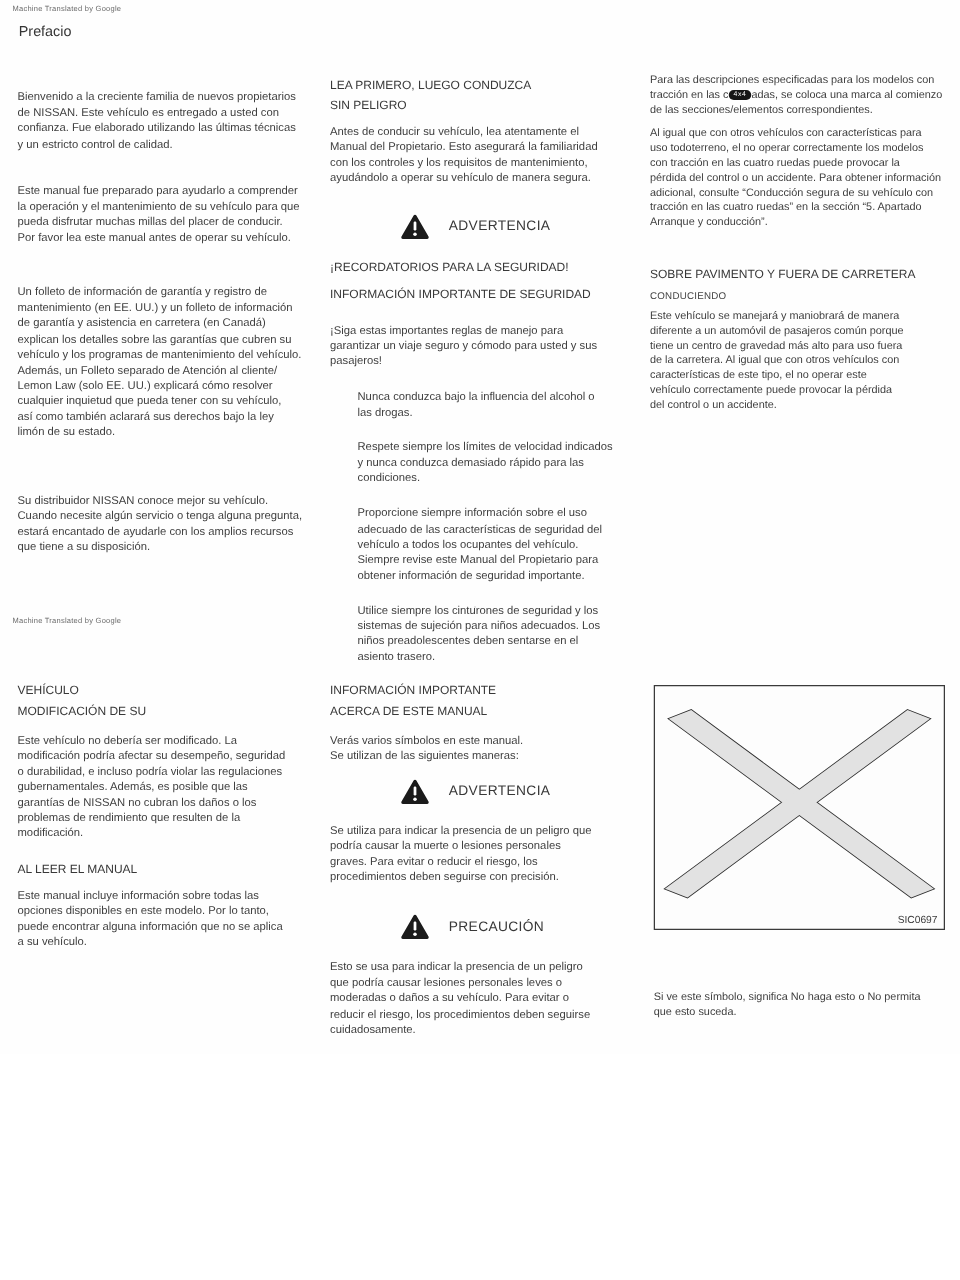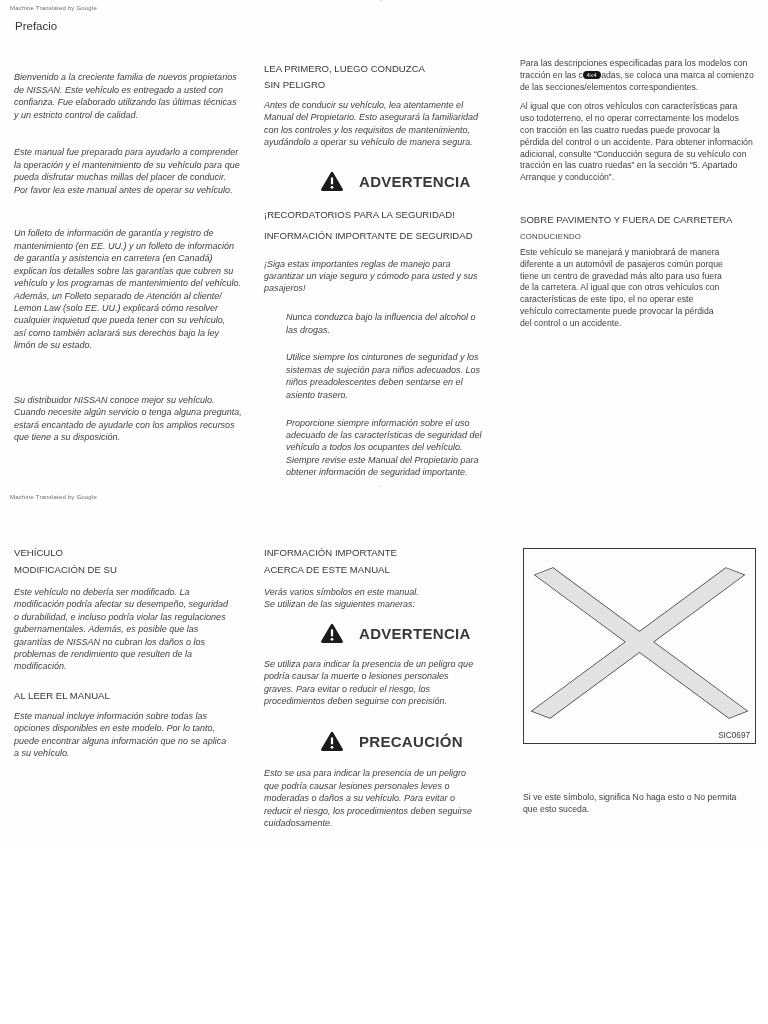--- a/index.html
+++ b/index.html
@@ -6,31 +6,31 @@
   #doc{
     position:relative;width:768px;height:843px;overflow:hidden;
     background:#fefefe;
     font-family:"Liberation Sans","DejaVu Sans",sans-serif;
     color:#404040;
   }
   .abs{position:absolute;margin-top:40px;}
   .mtg{position:absolute;left:10px;font-size:6px;color:#6a6a6a;letter-spacing:.2px;}
   .pretitle{position:absolute;left:15px;font-size:11.5px;color:#353535;}
   .col{position:absolute;}
-  .body{font-size:9px;line-height:12.4px;color:#3e3e3e;font-style:italic;}
+  .body{font-size:9px;line-height:12.4px;color:#3e3e3e;}
   .body3{font-size:8.7px;line-height:11.8px;color:#3e3e3e;}
   .wrap{white-space:pre-line;}
   p{margin:0;}  .mb8{margin-bottom:8px;}  .mb10{margin-bottom:10px;}
   .mb13{margin-bottom:13px;} .mb16{margin-bottom:16px;} .mb19{margin-bottom:19px;}
   .mb22{margin-bottom:22px;} .mb30{margin-bottom:30px;}
   .head{font-size:9.6px;line-height:16px;color:#383838;}
   .head2{font-size:9.6px;line-height:16.5px;color:#383838;}
   .subhead{font-size:7.8px;line-height:11px;color:#444;letter-spacing:.2px;}
   .warnrow{display:flex;align-items:center;gap:15px;margin-left:56px;}
-  .warnrow .lbl{font-size:15px;color:#383838;letter-spacing:.3px;font-weight:bold;}
+  .warnrow .lbl{font-size:11px;color:#383838;letter-spacing:.3px;}
   .tri{display:inline-flex;}
   .badge4wd{
     display:inline-block;background:#161616;color:#fff;border-radius:4px;
     font-size:5.5px;line-height:8px;padding:0 4px;vertical-align:1px;letter-spacing:.5px;
   }
   .items{margin-left:22px;}
   .items p{margin-bottom:3px;}
   .figure{
     position:absolute;left:523px;top:548px;width:231px;height:194px;
     border:1px solid #3a3a3a;background:#fdfdfd;
@@ -98,29 +98,32 @@
       <span class="lbl">ADVERTENCIA</span>
     </div>
     <div class="head mb8" style="line-height:13px">¡RECORDATORIOS PARA LA SEGURIDAD!</div>
     <div class="head mb16" style="line-height:13px">INFORMACIÓN IMPORTANTE DE SEGURIDAD</div>
     <p class="body wrap" style="margin-bottom:4px">¡Siga estas importantes reglas de manejo para
 garantizar un viaje seguro y cómodo para usted y sus
 pasajeros!</p>
     <div class="items body wrap">
       <p>Nunca conduzca bajo la influencia del alcohol o
 las drogas.</p>
-      <p>Utilice siempre los cinturones de seguridad y los
-sistemas de sujeción para niños adecuados. Los
-niños preadolescentes deben sentarse en el
-asiento trasero.</p>
+      <p>Respete siempre los límites de velocidad indicados
+y nunca conduzca demasiado rápido para las
+condiciones.</p>
       <p>Proporcione siempre información sobre el uso
 adecuado de las características de seguridad del
 vehículo a todos los ocupantes del vehículo.
 Siempre revise este Manual del Propietario para
 obtener información de seguridad importante.</p>
+      <p>Utilice siempre los cinturones de seguridad y los
+sistemas de sujeción para niños adecuados. Los
+niños preadolescentes deben sentarse en el
+asiento trasero.</p>
     </div>
   </div>
 
   <div class="col body3" style="left:520px;top:58px;width:244px">
     <div class="mb8">
       <div>Para las descripciones especificadas para los modelos con</div>
       <div><span>tracción en las c</span><span class="badge4wd">4x4</span><span>adas, se coloca una marca al comienzo</span></div>
       <div>de las secciones/elementos correspondientes.</div>
     </div>
     <p class="wrap mb30">Al igual que con otros vehículos con características para

